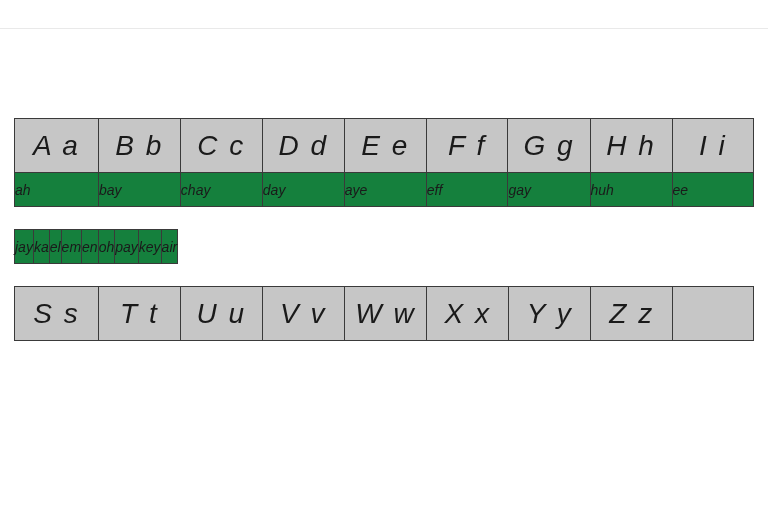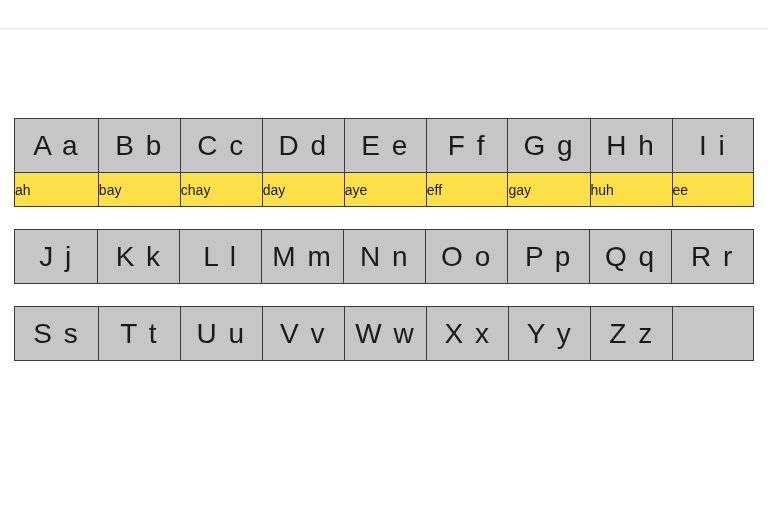--- a/index.html
+++ b/index.html
@@ -12,20 +12,21 @@
     background: #ffffff;
     font-family: "Liberation Sans", sans-serif;
     overflow: hidden;
   }
   .page {
     position: relative;
     width: 768px;
     height: 440px;
     background: #ffffff;
     box-sizing: border-box;
+    font-style: italic;
   }
   .top-rule {
     position: absolute;
     top: 28px;
     left: 0;
     width: 768px;
     height: 1px;
     background: #e9e9e9;
   }
   .tables {
@@ -52,21 +53,21 @@
     background: #c6c6c6;
     height: 53px;
     text-align: center;
     font-size: 28px;
     color: #1a1a1a;
     letter-spacing: 2px;
     font-weight: 400;
     white-space: nowrap;
   }
   .sound-cell {
-    background: #fde047;
+    background: #15803d;
     height: 33px;
     text-align: left;
     font-size: 14px;
     color: #1a1a1a;
     padding-left: 7px;
     white-space: nowrap;
   }
   .empty-letter {
     background: #c6c6c6;
   }
@@ -103,30 +104,30 @@
         <td class="sound-cell">eff</td>
         <td class="sound-cell">gay</td>
         <td class="sound-cell">huh</td>
         <td class="sound-cell">ee</td>
       </tr>
     </tbody>
       </table>
 
     <table class="alpha-table">
       <tbody>
-          <tr>
-        <td class="letter-cell" style="width:84px">J j</td>
-        <td class="letter-cell" style="width:82px">K k</td>
-        <td class="letter-cell" style="width:82px">L l</td>
-        <td class="letter-cell" style="width:82px">M m</td>
-        <td class="letter-cell" style="width:82px">N n</td>
-        <td class="letter-cell" style="width:82px">O o</td>
-        <td class="letter-cell" style="width:82px">P p</td>
-        <td class="letter-cell" style="width:82px">Q q</td>
-        <td class="letter-cell" style="width:82px">R r</td>
+      <tr>
+        <td class="sound-cell">jay</td>
+        <td class="sound-cell">ka</td>
+        <td class="sound-cell">el</td>
+        <td class="sound-cell">em</td>
+        <td class="sound-cell">en</td>
+        <td class="sound-cell">oh</td>
+        <td class="sound-cell">pay</td>
+        <td class="sound-cell">key</td>
+        <td class="sound-cell">air</td>
       </tr>
     </tbody>
       </table>
 
     <table class="alpha-table">
       <tbody>
           <tr>
         <td class="letter-cell" style="width:84px">S s</td>
         <td class="letter-cell" style="width:82px">T t</td>
         <td class="letter-cell" style="width:82px">U u</td>

